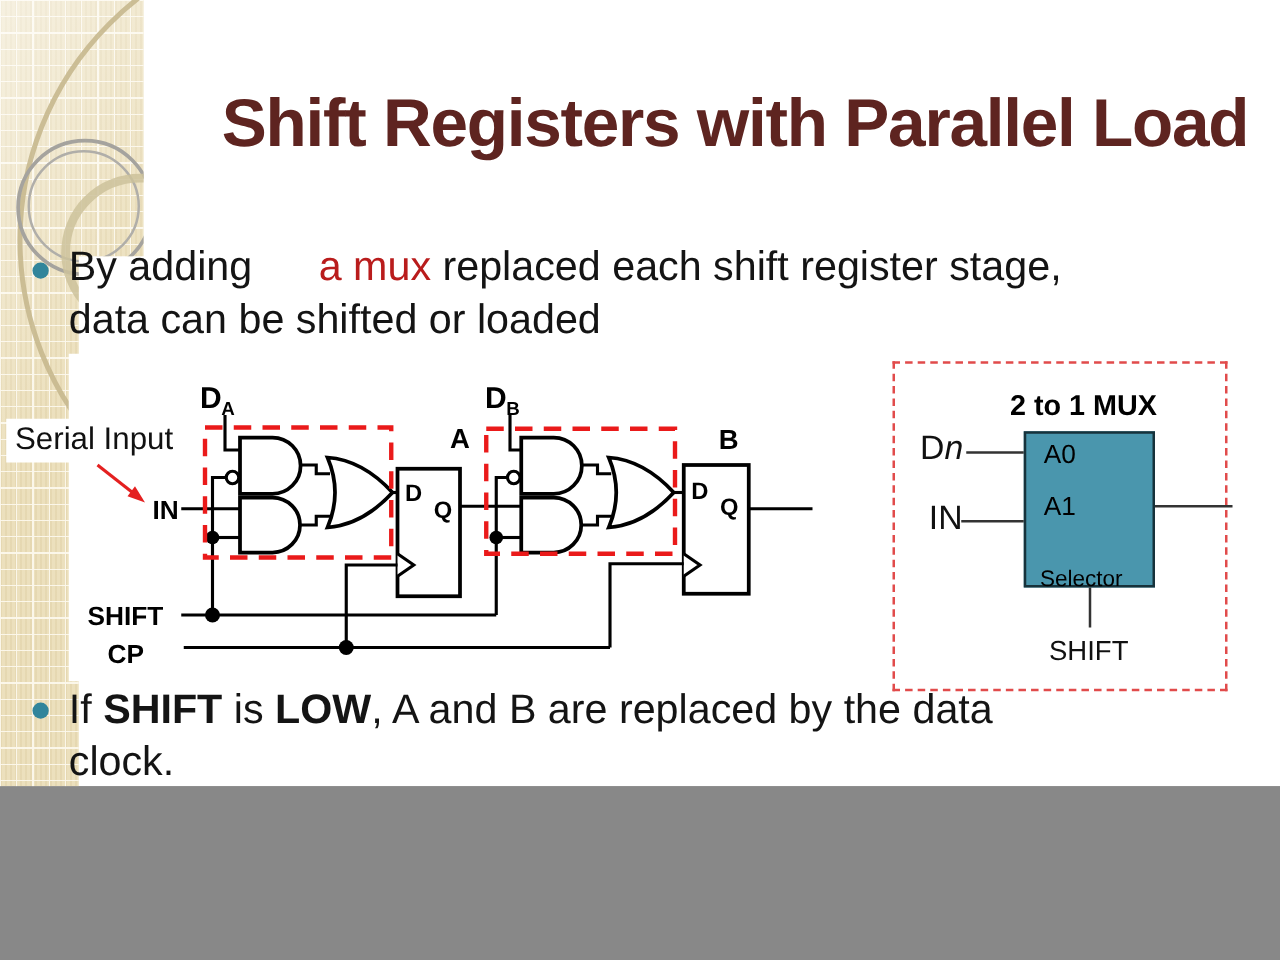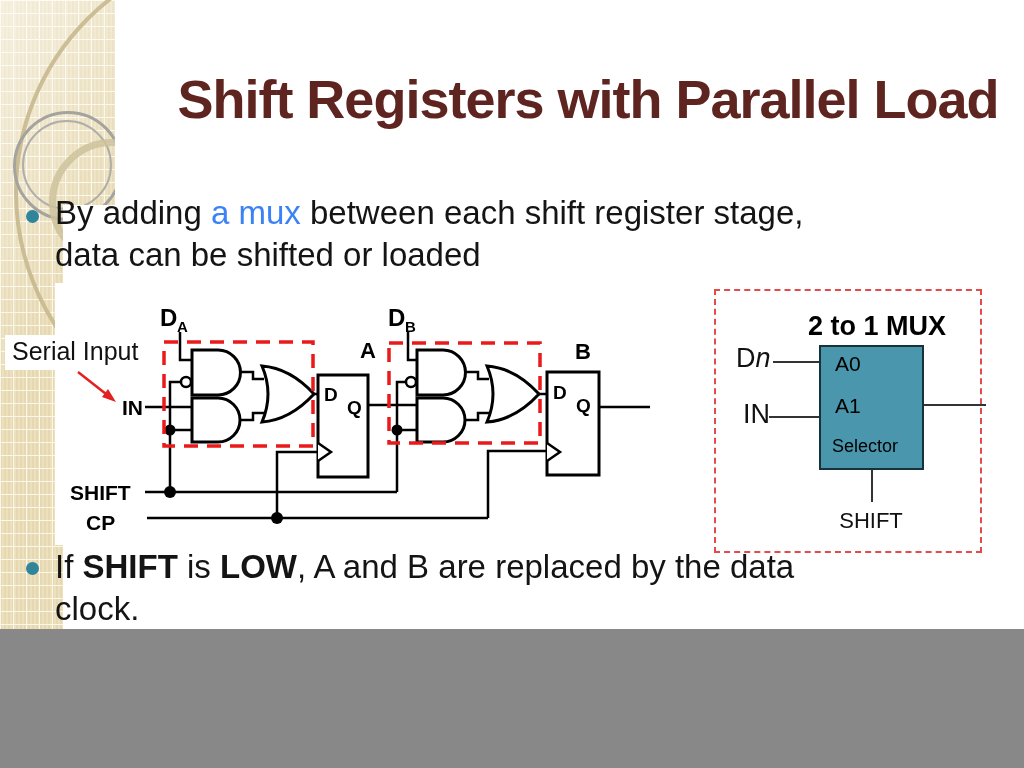--- a/index.html
+++ b/index.html
@@ -30,45 +30,45 @@
   
   .title{
     left:152px;top:68px;width:872px;text-align:center;
     font-size:54px;font-weight:700;letter-spacing:-1px;
     color:#5E2420;white-space:nowrap;
   }
 
   
   .bullet-block{color:#141414;font-size:33px;}
   .bullet-line{white-space:pre;line-height:42px;}
-  .red-run{color:#3b82f6;}
+  .red-run{color:#b91c1c;margin-left:44px;}
   .bold-run{font-weight:700;}
   .bullet-dot{
     width:13px;height:13px;border-radius:50%;
     background:#31859B;
   }
 
   
   .serial-label{
     left:5px;top:335px;background:#ffffff;
     font-size:25px;color:#111;padding:2px 7px 4px 7px;white-space:nowrap;
   }
 
   
   .mux-panel{
     left:714px;top:289px;width:268px;height:264px;
     border:2px dashed #E14B4B;box-sizing:border-box;background:#ffffff;
   }
-  .mux-title{left:92px;top:20px;font-size:27px;font-weight:700;color:#000;white-space:nowrap;}
+  .mux-title{left:92px;top:20px;font-size:23px;font-weight:700;color:#000;white-space:nowrap;}
   .mux-box{
     left:103px;top:54px;width:105px;height:125px;
     background:#4A96AD;border:2px solid #17323B;box-sizing:border-box;
   }
   .mux-port{position:absolute;font-size:21px;color:#000;}
-  .mux-selector{position:absolute;left:11px;top:89px;font-size:18px;color:#000;white-space:nowrap;}
+  .mux-selector{position:absolute;left:11px;top:106px;font-size:18px;color:#000;white-space:nowrap;}
   .mux-inlabel{font-size:27px;color:#111;white-space:nowrap;}
   .mux-line{background:#333;}
   .mux-shift{left:100px;top:217px;width:110px;text-align:center;font-size:22px;color:#111;}
 
   
   .bottom-dashes{
     left:185px;top:762px;width:833px;height:3px;
     background:repeating-linear-gradient(to right,#D9D9D9 0 22px,transparent 22px 40px);
   }
 
@@ -83,21 +83,21 @@
     <div class="circle c-arc"></div>
     <div class="circle c-gray-outer"></div>
     <div class="circle c-gray-inner"></div>
     <div class="circle c-tan"></div>
   </div>
 
   <div class="abs title">Shift Registers with Parallel Load</div>
 
   <div class="abs bullet-dot" style="left:26px;top:210px;"></div>
   <div class="abs bullet-block" style="left:55px;top:192px;">
-    <div class="bullet-line"><span>By adding </span><span class="red-run">a mux</span><span> between each shift register stage,</span></div>
+    <div class="bullet-line"><span>By adding </span><span class="red-run">a mux</span><span> replaced each shift register stage,</span></div>
     <div class="bullet-line">data can be shifted or loaded</div>
   </div>
 
   <svg class="abs" style="left:0;top:0;" width="1024" height="768" viewBox="0 0 1024 768">
 
     <rect x="55" y="283" width="650" height="262" fill="#ffffff"></rect>
 
     <rect x="318" y="375" width="50" height="102" fill="#fff" stroke="#000" stroke-width="3"></rect>
     <rect x="547" y="372" width="52" height="103" fill="#fff" stroke="#000" stroke-width="3"></rect>
     <path d="M318,443 L331,452 L318,461" fill="#fff" stroke="#000" stroke-width="2.5"></path>

